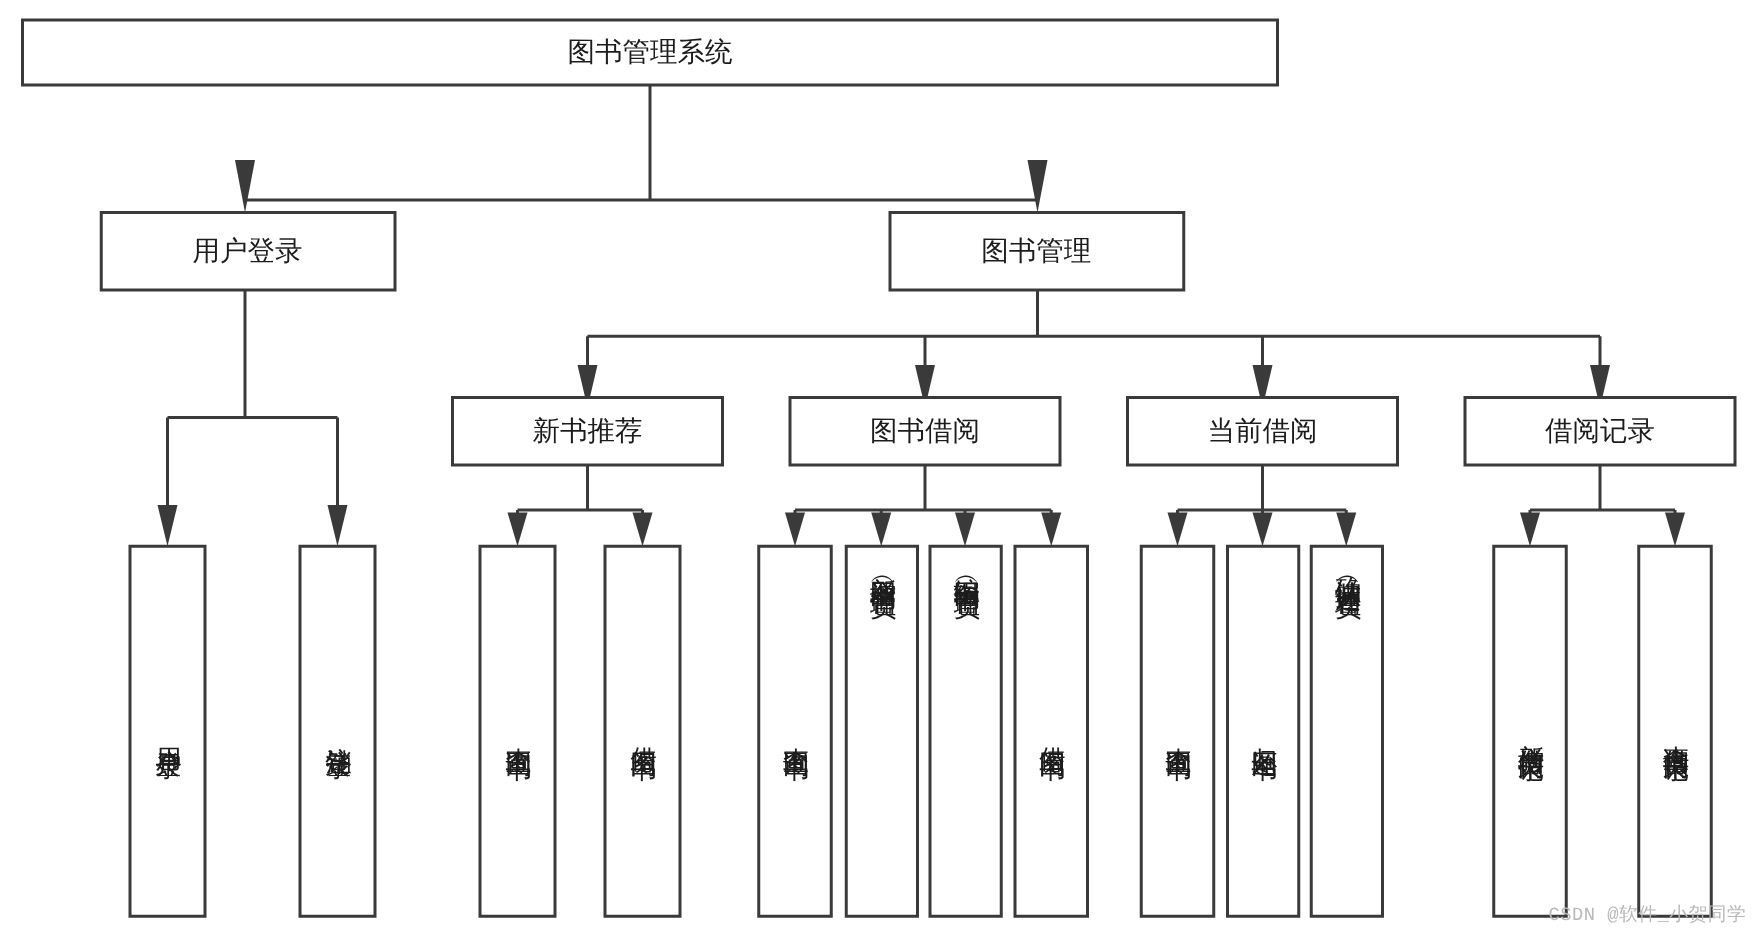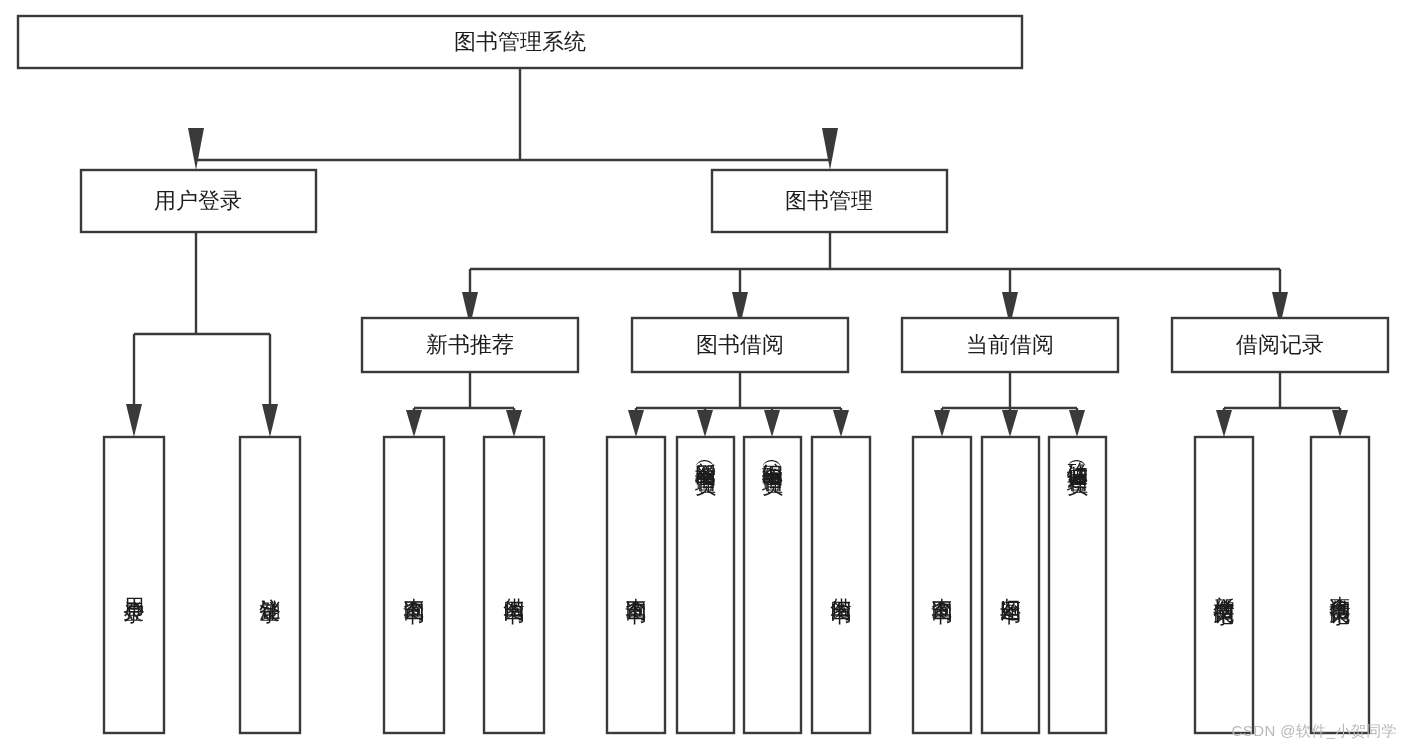--- a/index.html
+++ b/index.html
@@ -45,21 +45,21 @@
     fill: none;
   }
   .arrow-head {
     fill: #3a3a3a;
     stroke: none;
   }
   .watermark {
     position: absolute;
     right: 8px;
     bottom: 6px;
-    font-family: Liberation Sans, sans-serif;
+    font-family: Liberation Mono, monospace;
     font-size: 15px;
     color: #b9b9b9;
     letter-spacing: 0.4px;
     white-space: nowrap;
     user-select: none;
   }
 </style>
 </head>
 <body>
 

